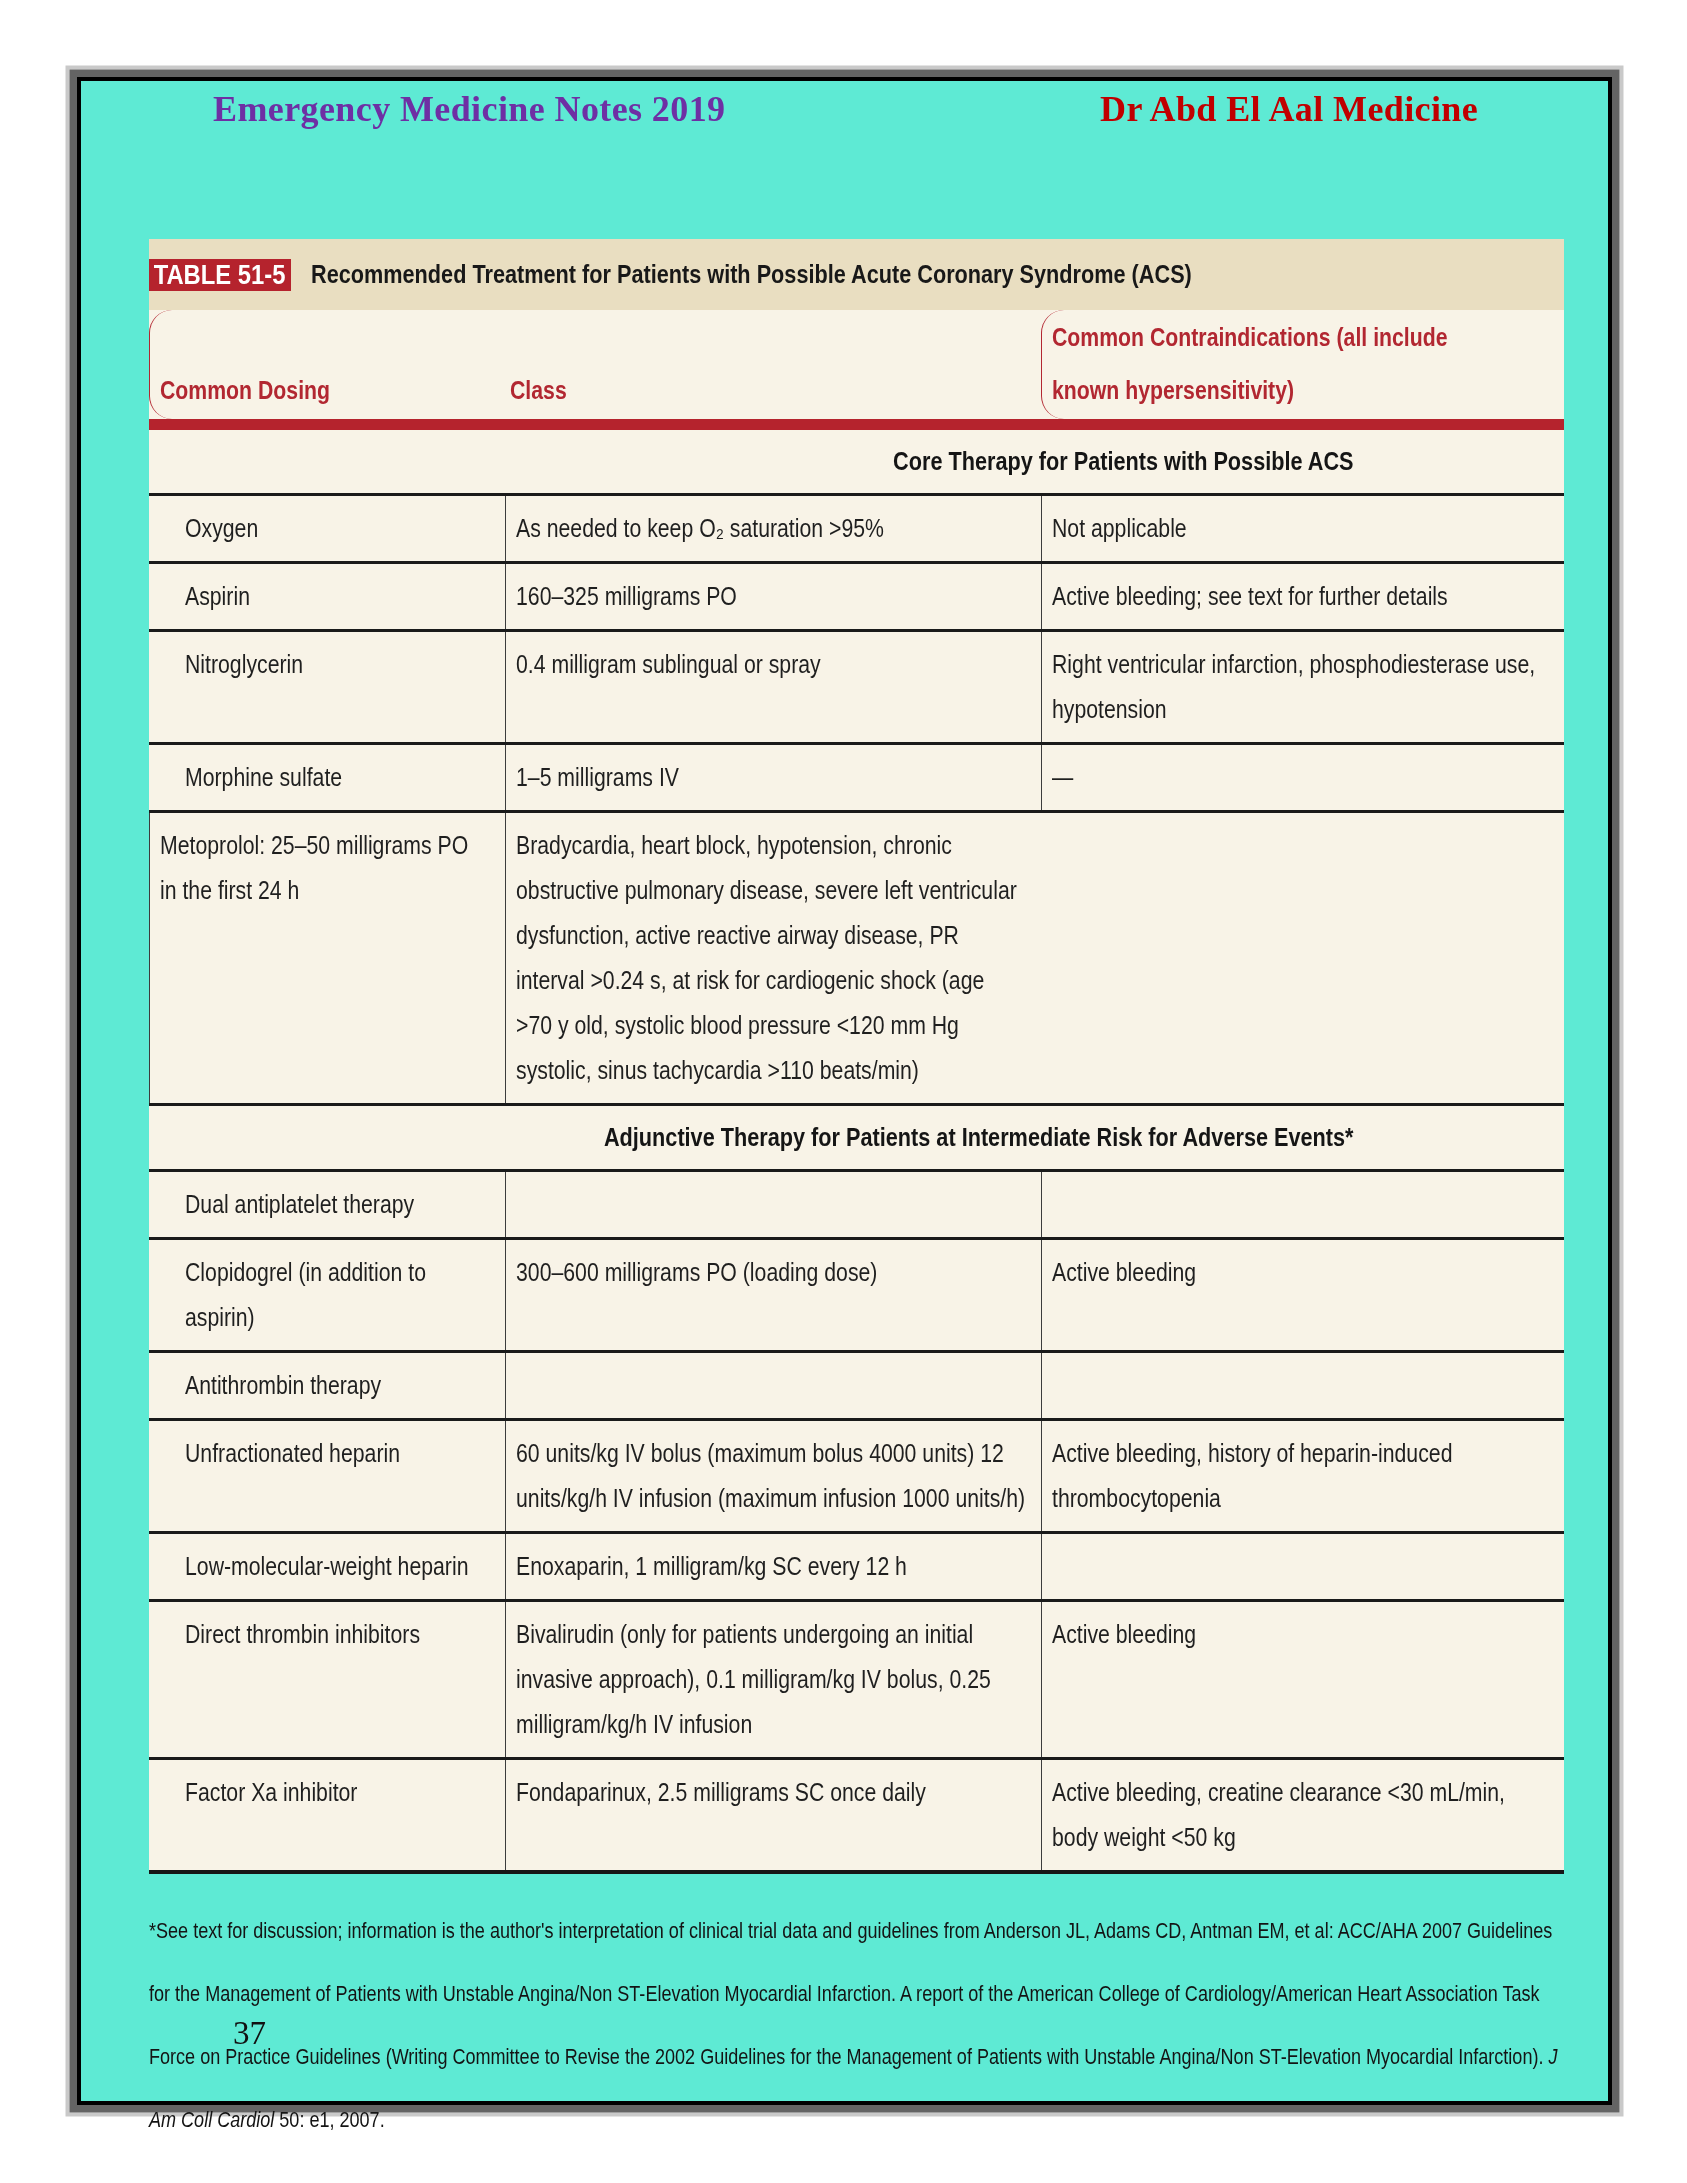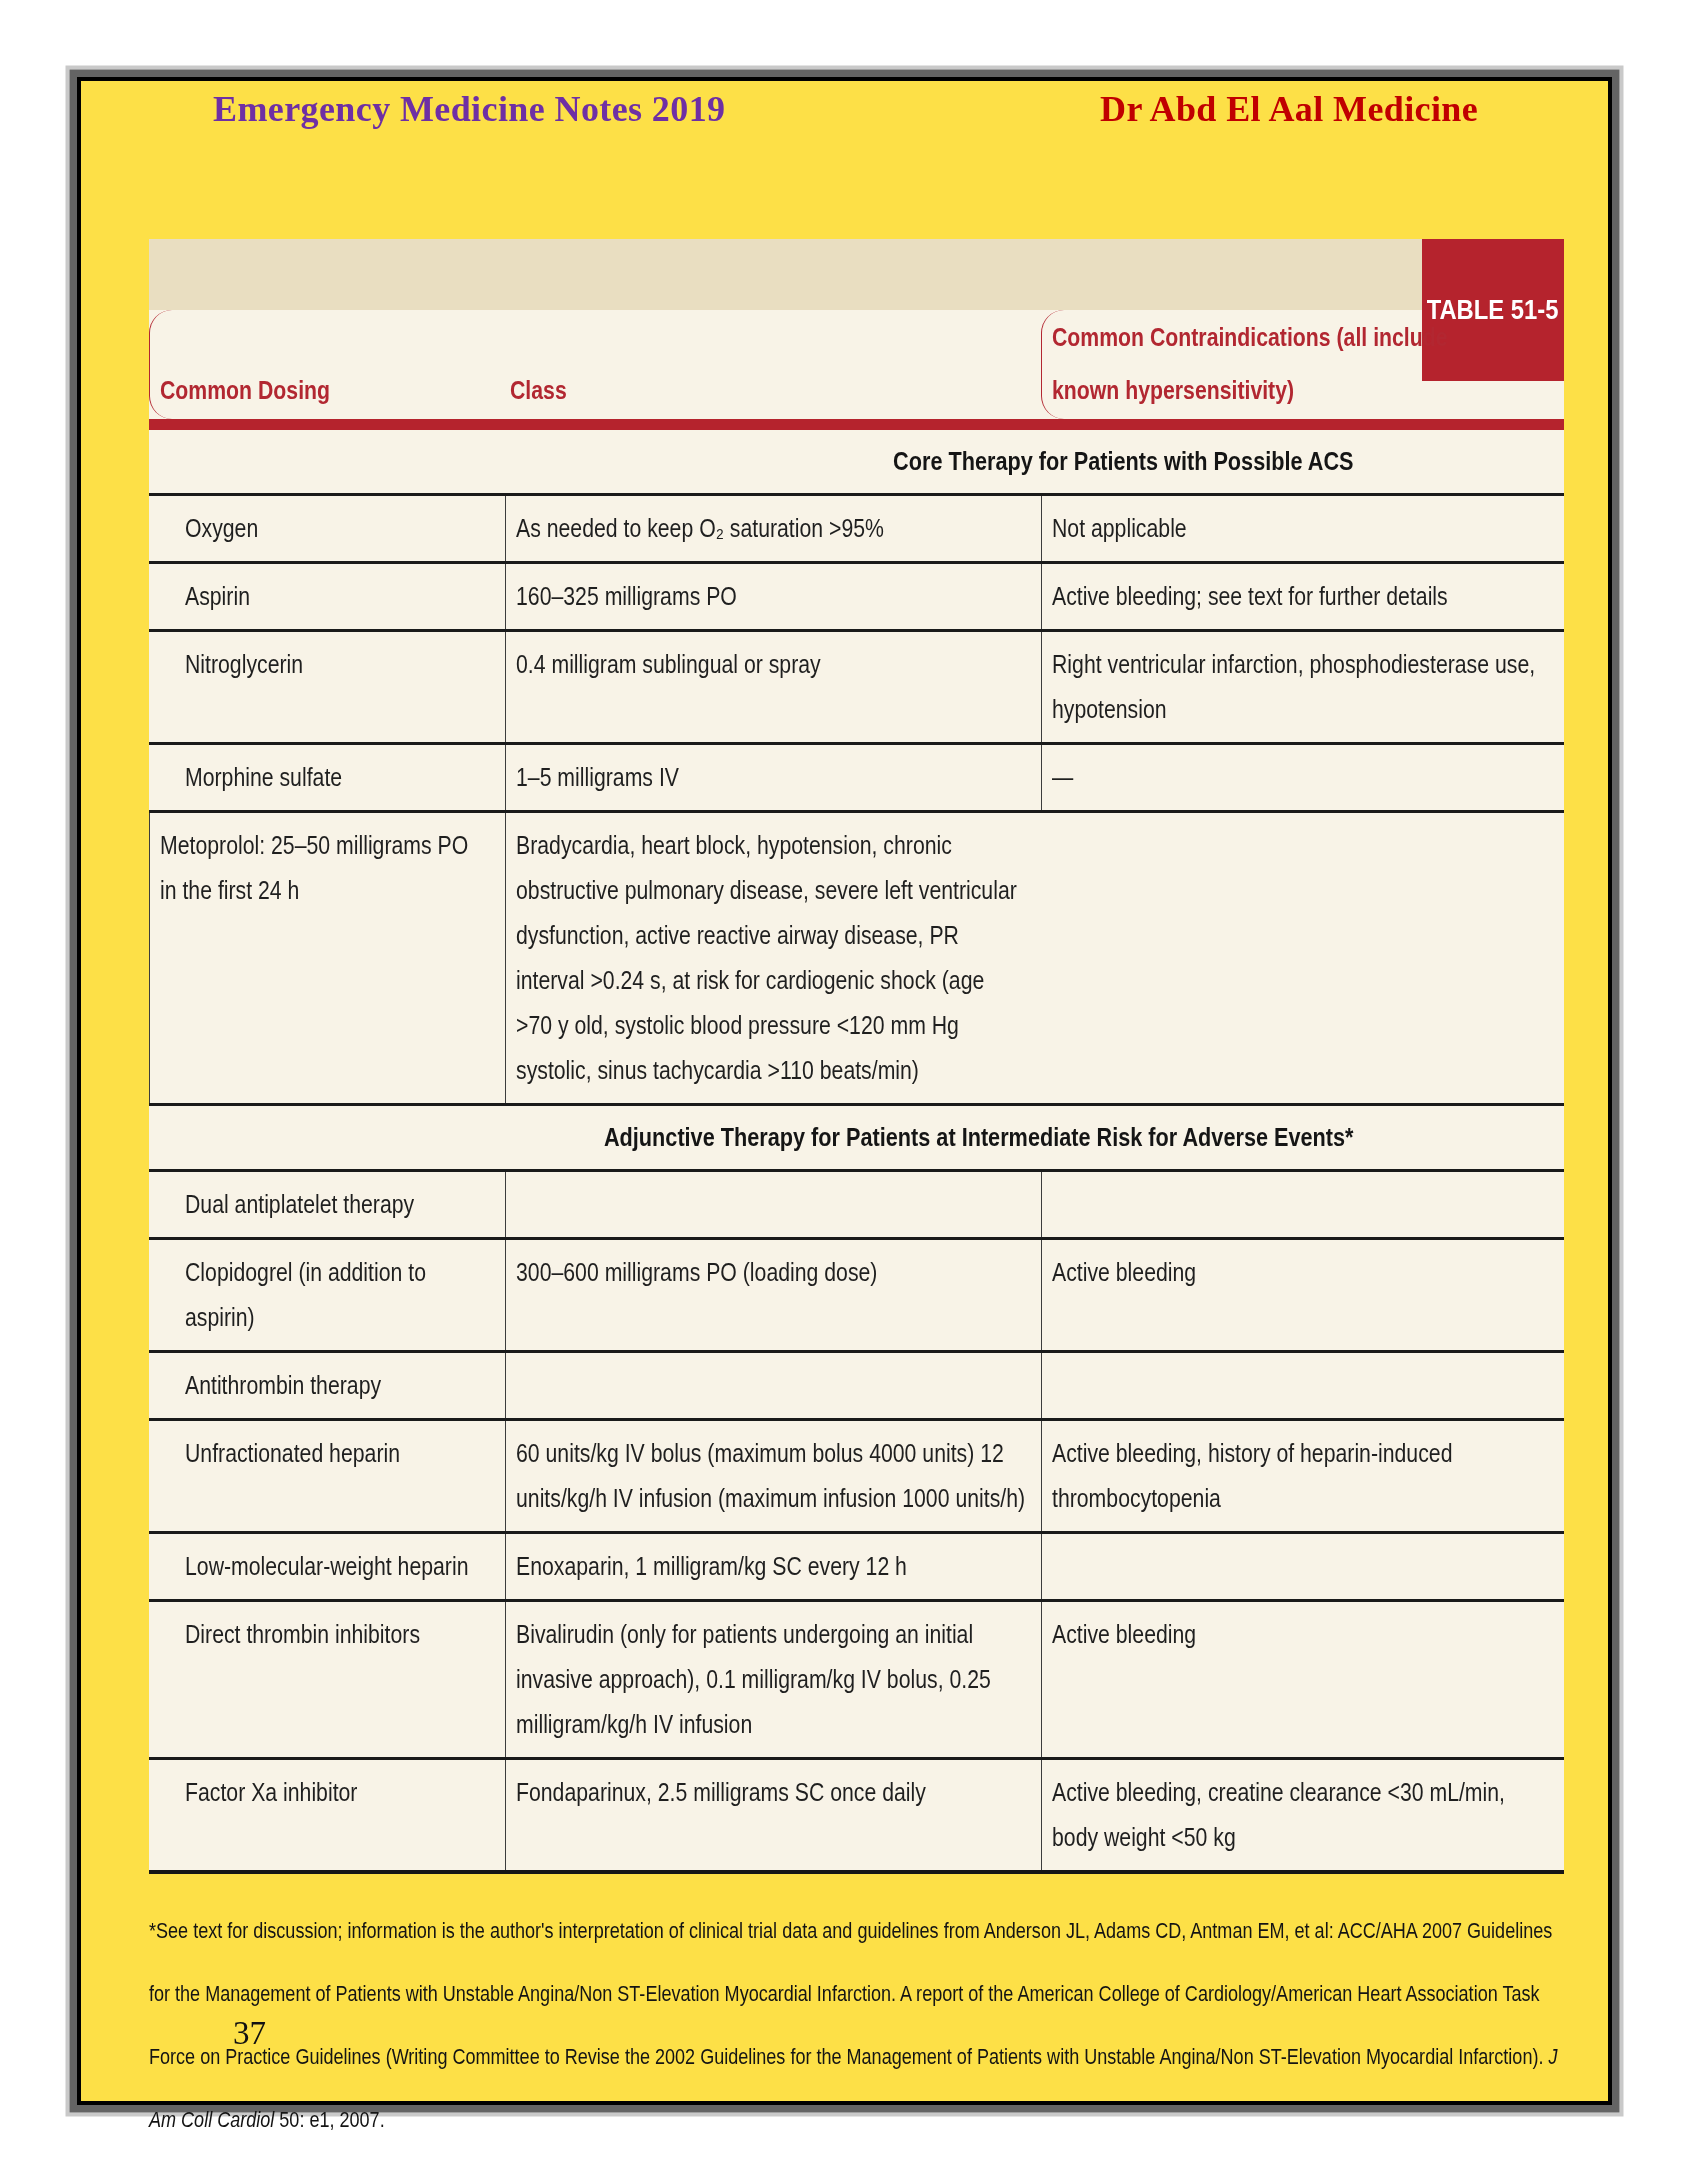--- a/index.html
+++ b/index.html
@@ -6,21 +6,21 @@
   body {
     width:1687px; height:2183px; position:relative;
     background:#ffffff;
     font-family:"Liberation Sans", sans-serif;
     -webkit-font-smoothing:antialiased;
   }
   
   .page {
     position:absolute; left:77px; top:77px;
     width:1527px; height:2020px;
-    background:#fde047;
+    background:#5eead4;
     border:4.1px solid #000000;
     box-shadow:0 0 0 7.4px #646464, 0 0 0 11.5px #c9c9c9;
   }
   .page-inner { position:relative; width:100%; height:100%; }
 
   
   .hdr-left {
     position:absolute; left:132px; top:6.6px;
     font-family:"Liberation Serif", serif;
     font-weight:bold; font-size:36px; color:#6e2fa4;
@@ -34,21 +34,21 @@
   }
 
   
   .tablewrap { position:absolute; left:68px; top:158px; width:1415px; }
   .ttable { width:1415px; }
 
   
   .t  { display:inline-block; width:117.6%; transform:scaleX(0.85); transform-origin:0 0; }
   .t2 { display:inline-block; transform:scaleX(0.85); transform-origin:50% 50%; white-space:nowrap; }
 
-  .title-band { display:flex; align-items:flex-end; height:71px; background:#e9dec1;flex-direction:column; }
+  .title-band { display:flex; align-items:center; height:71px; background:#e9dec1; }
   .table-tag {
     width:142px; flex:0 0 142px; background:#b5232d;
     display:flex; align-items:center; justify-content:center;
     color:#ffffff; font-weight:bold; font-size:28px;
   }
   .table-title {
     flex:1; display:flex; align-items:center;
     margin-left:20px; font-weight:bold; font-size:25.5px; color:#181818;
     overflow:hidden;
   }

